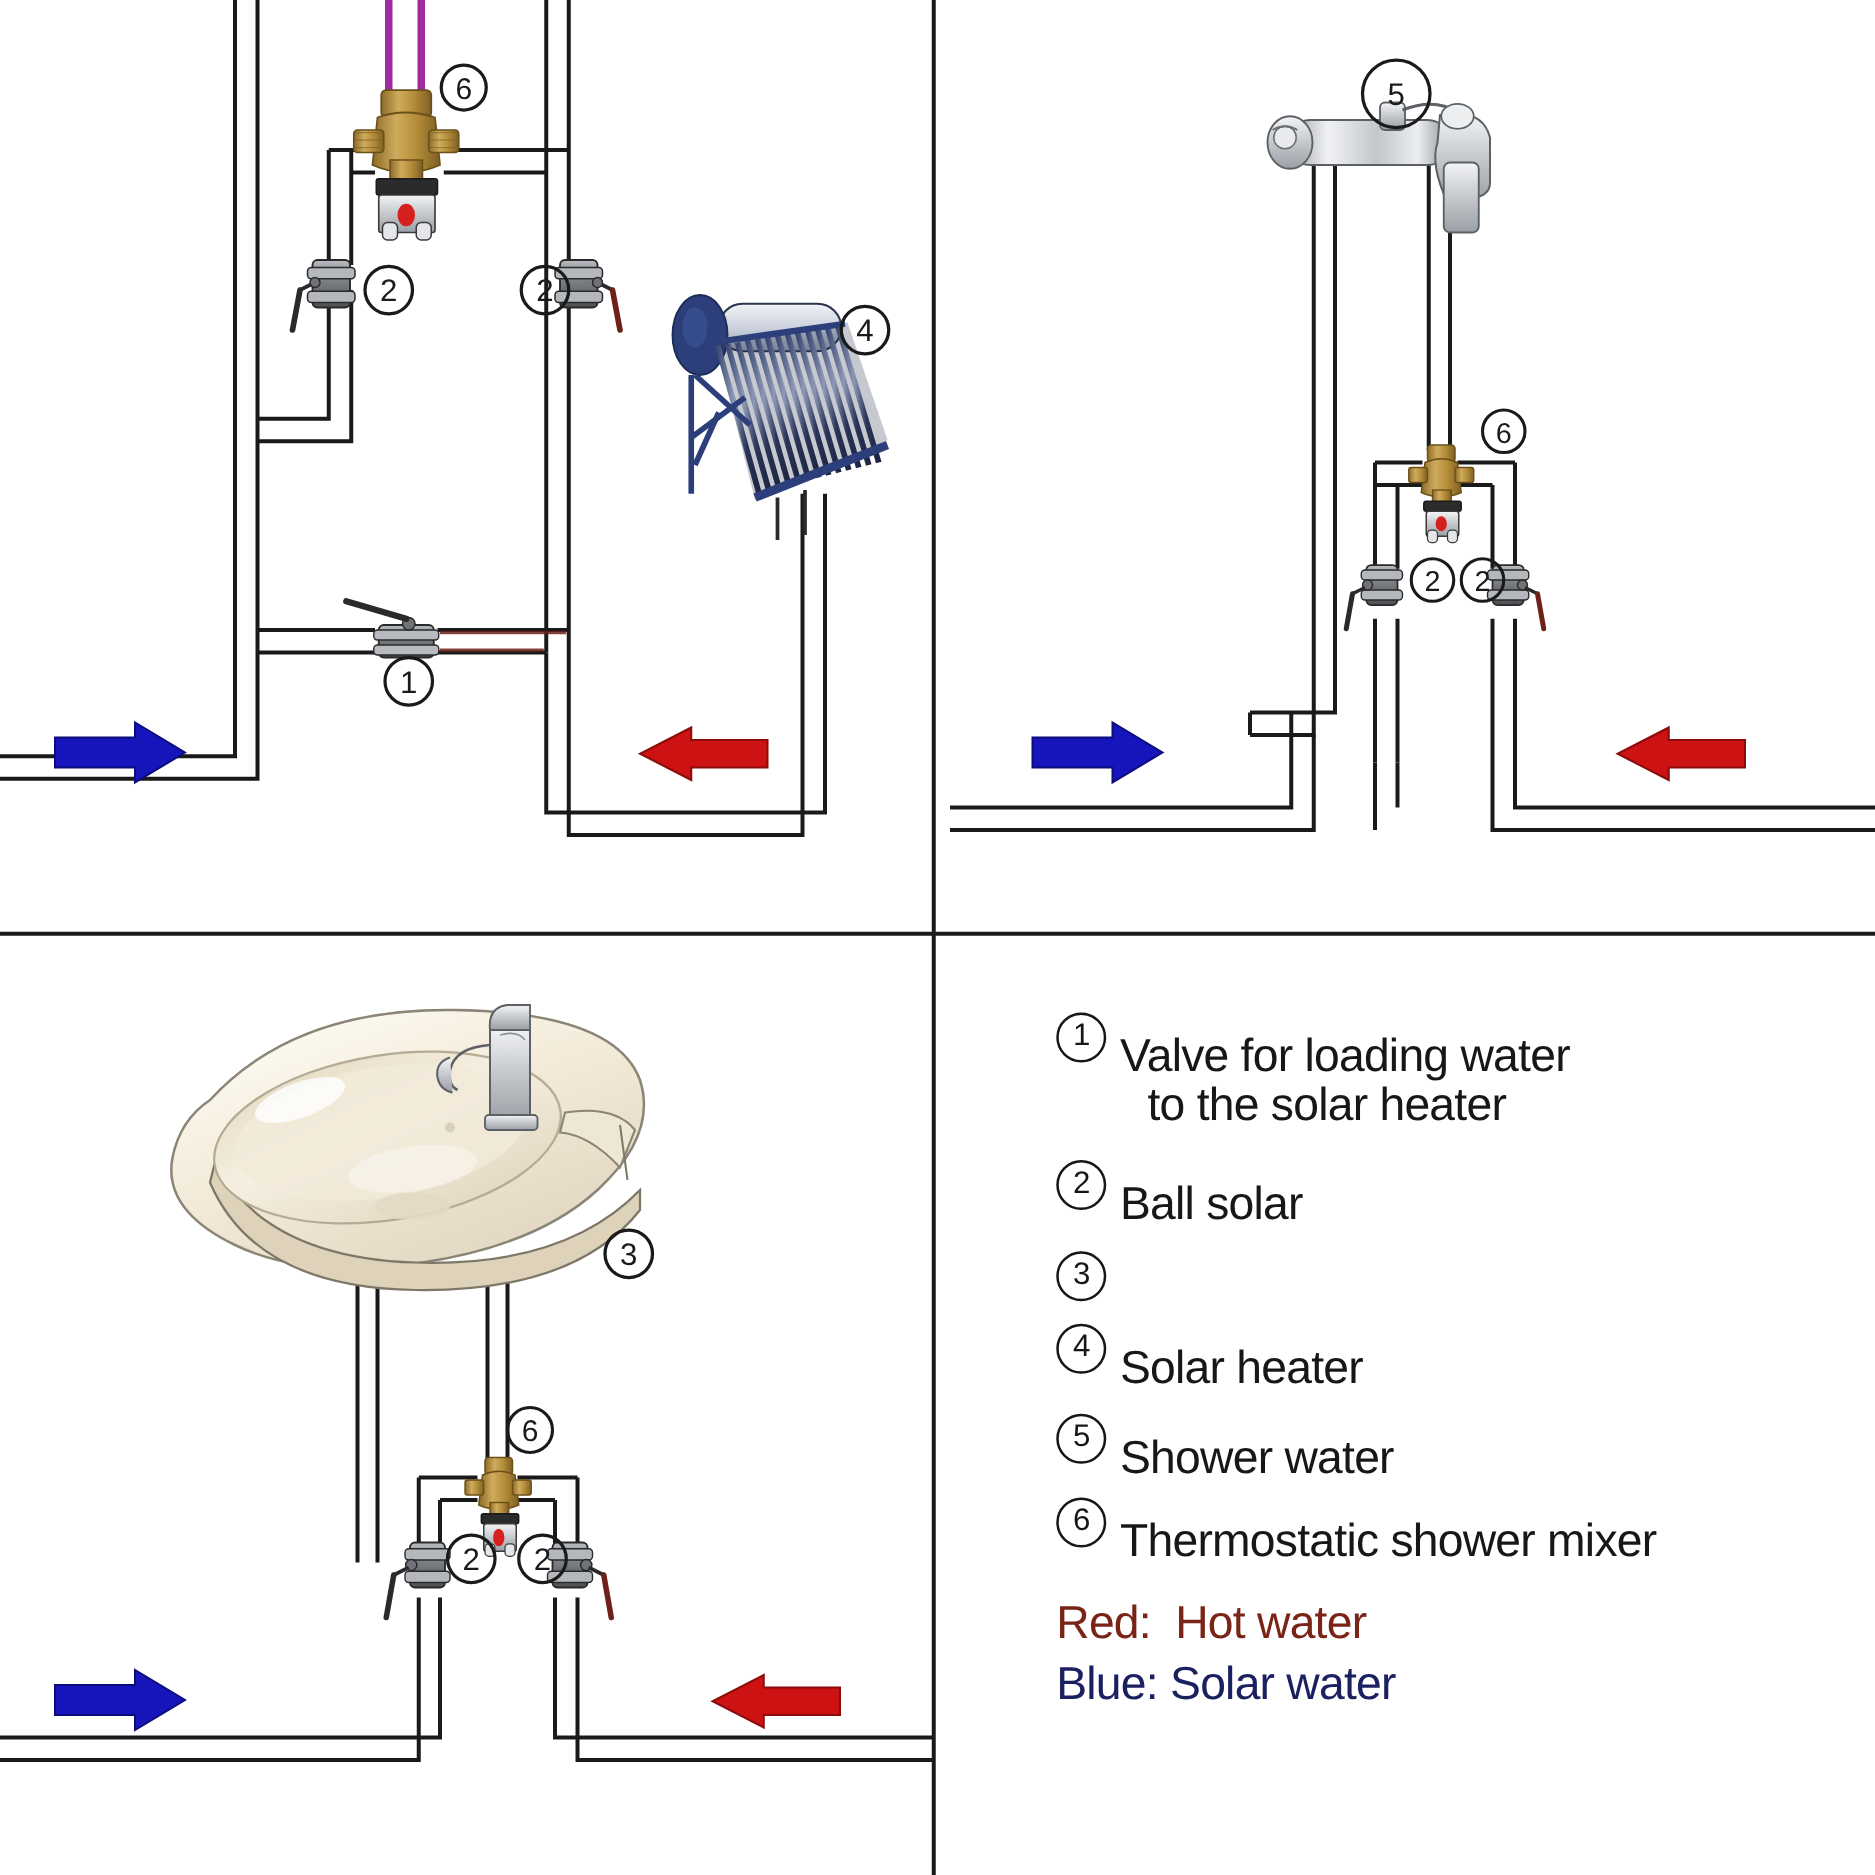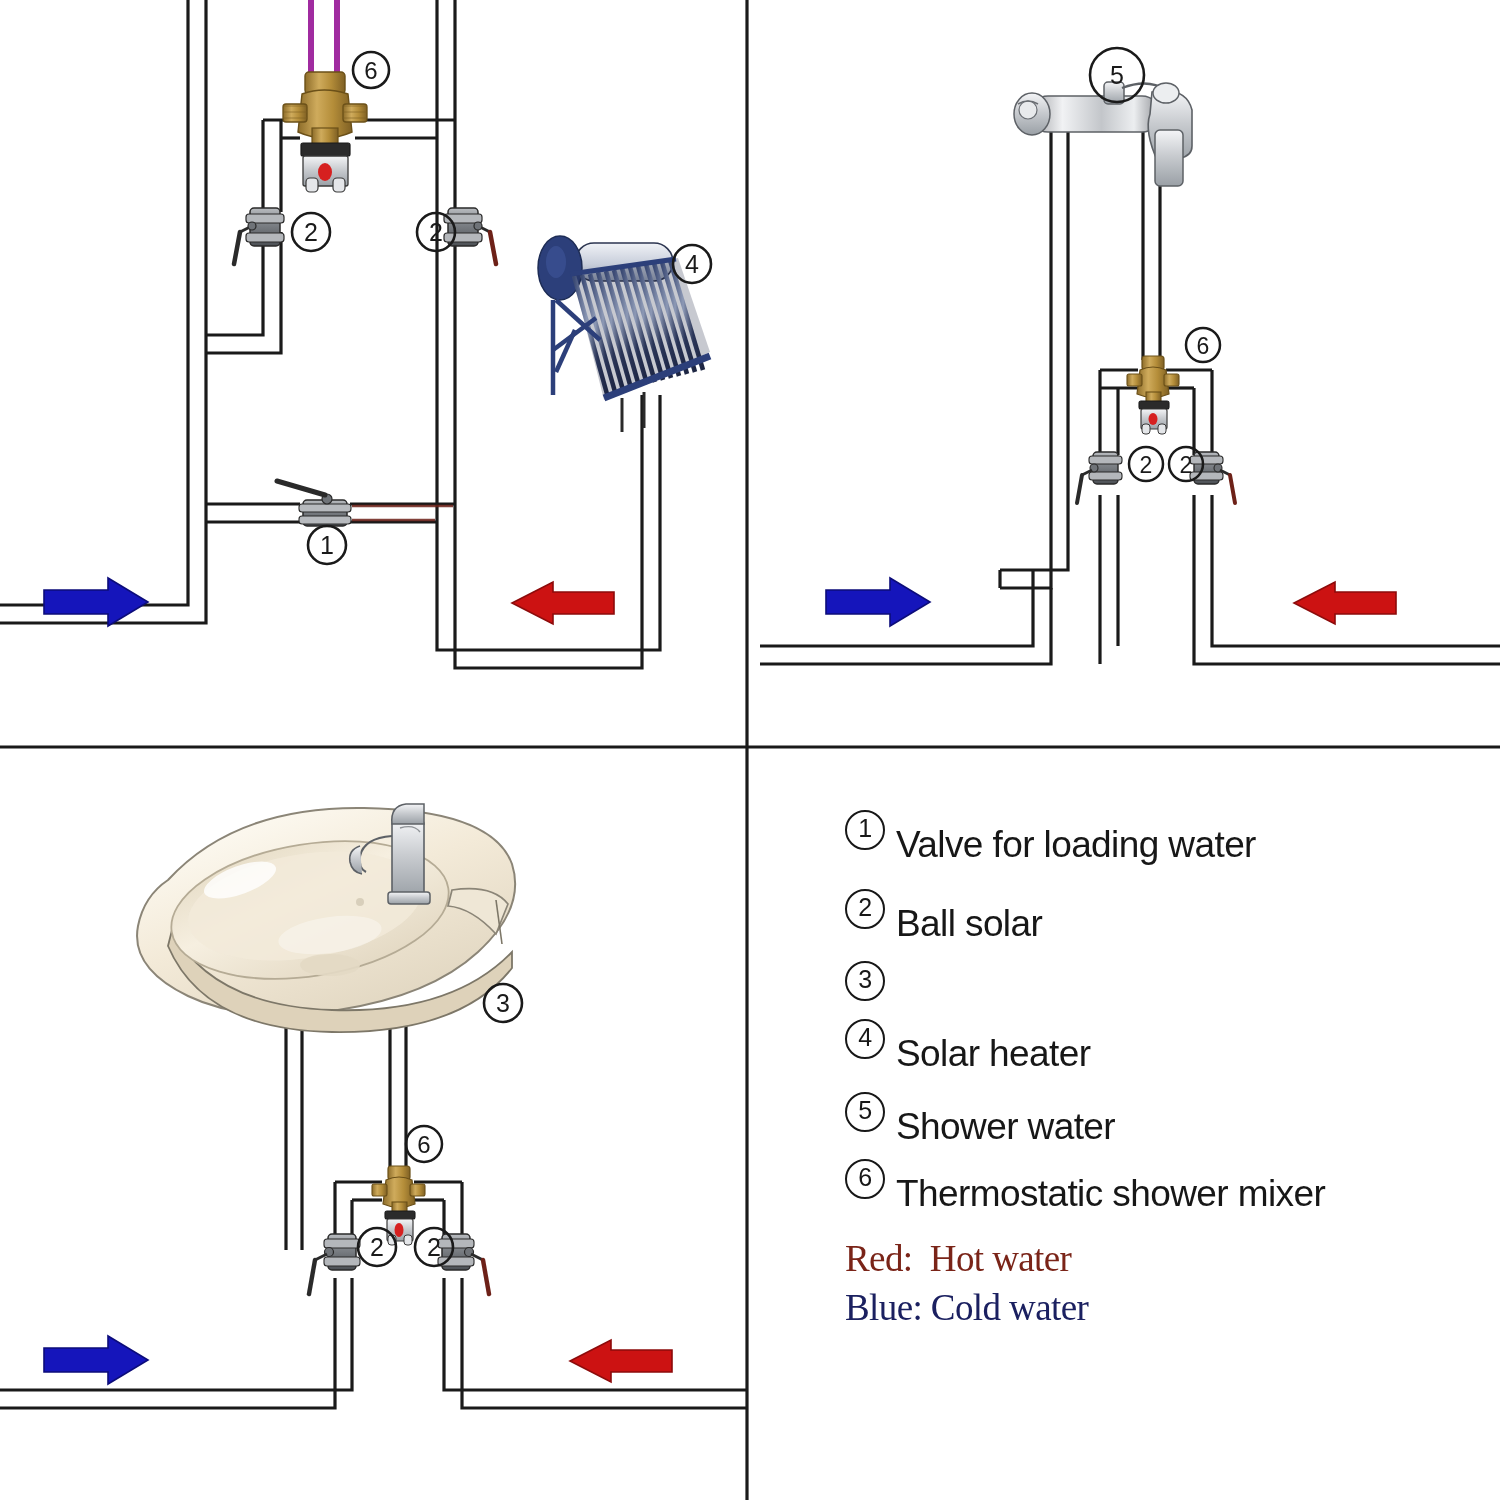--- a/index.html
+++ b/index.html
@@ -18,21 +18,21 @@
   .legend-row .num{
     flex:0 0 auto; width:36px; height:36px; margin-right:11px; margin-top:5px;
     border:2.4px solid #171717; border-radius:50%;
     font-size:25px; line-height:33px; text-align:center;
     font-family:"Liberation Sans",sans-serif; color:#171717;
   }
   .legend-row .txt{flex:1 1 auto;margin-top:20px;}
   .legend-row .txt .l2{display:block;padding-left:22px;}
   .legend-key{
     font-size:37px; line-height:1.08; margin-bottom:9px; letter-spacing:-0.6px;
-    font-family:Liberation Serif, serif;
+    font-family:Liberation Sans, sans-serif;
   }
   .legend-key.hot{color:#7a2418;}
   .legend-key.cold{color:#1b2060;}
   .legend-key .kw{font-weight:400;}
   .r1{margin-bottom:20px;}
   .r5{margin-bottom:8px;}
   .r6{margin-bottom:26px;}
 </style>
 </head>
 <body>
@@ -431,20 +431,21 @@
     </g>
   </g>
 </svg>
 
 <div class="legend">
 
   <div class="legend-row r1">
     <div class="num">1</div>
     <div class="txt">
       <span>Valve for loading water</span>
+      <span class="l2">to the solar heater</span>
     </div>
   </div>
 
   <div class="legend-row">
     <div class="num">2</div>
     <div class="txt">Ball solar</div>
   </div>
 
   <div class="legend-row">
     <div class="num">3</div>
@@ -465,18 +466,18 @@
     <div class="txt">Thermostatic shower mixer</div>
   </div>
 
   <div class="legend-key hot">
     <span class="kw">Red:</span>
     &nbsp;<span>Hot water</span>
   </div>
 
   <div class="legend-key cold">
     <span class="kw">Blue:</span>
-    <span>Cold water</span>
+    <span>Solar water</span>
   </div>
 
 </div>
 
 </div>
 
 </body></html>

